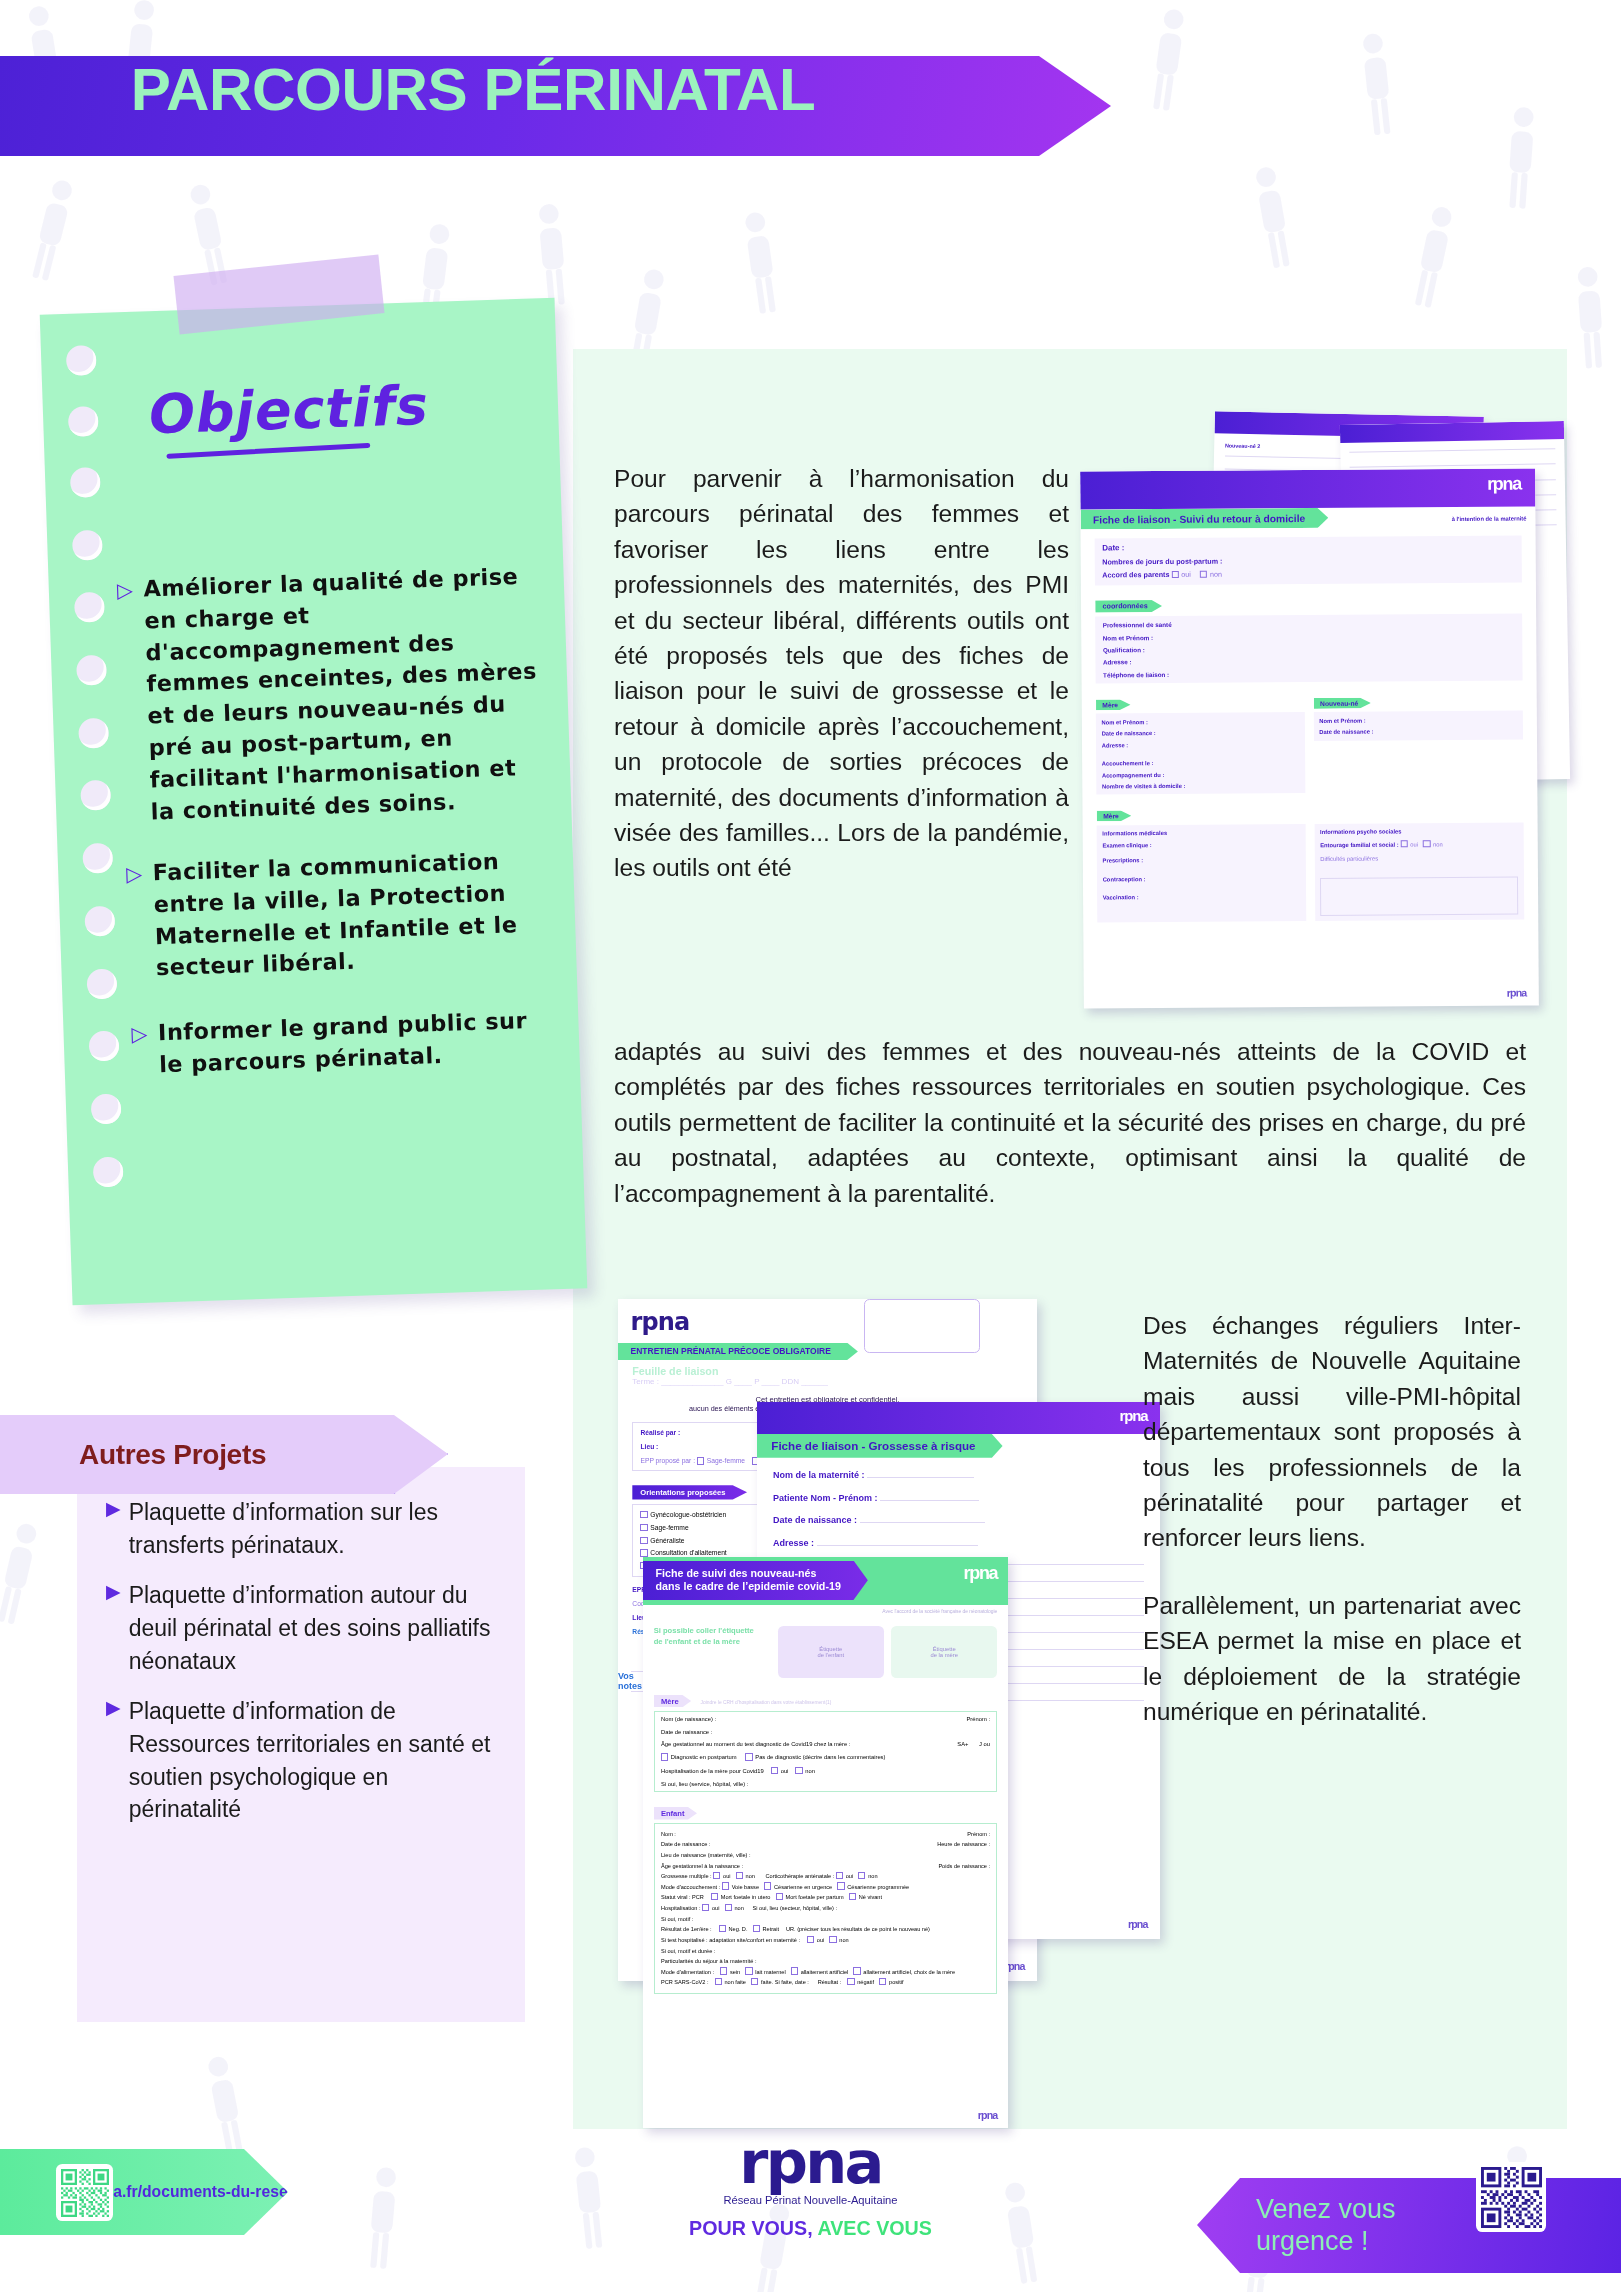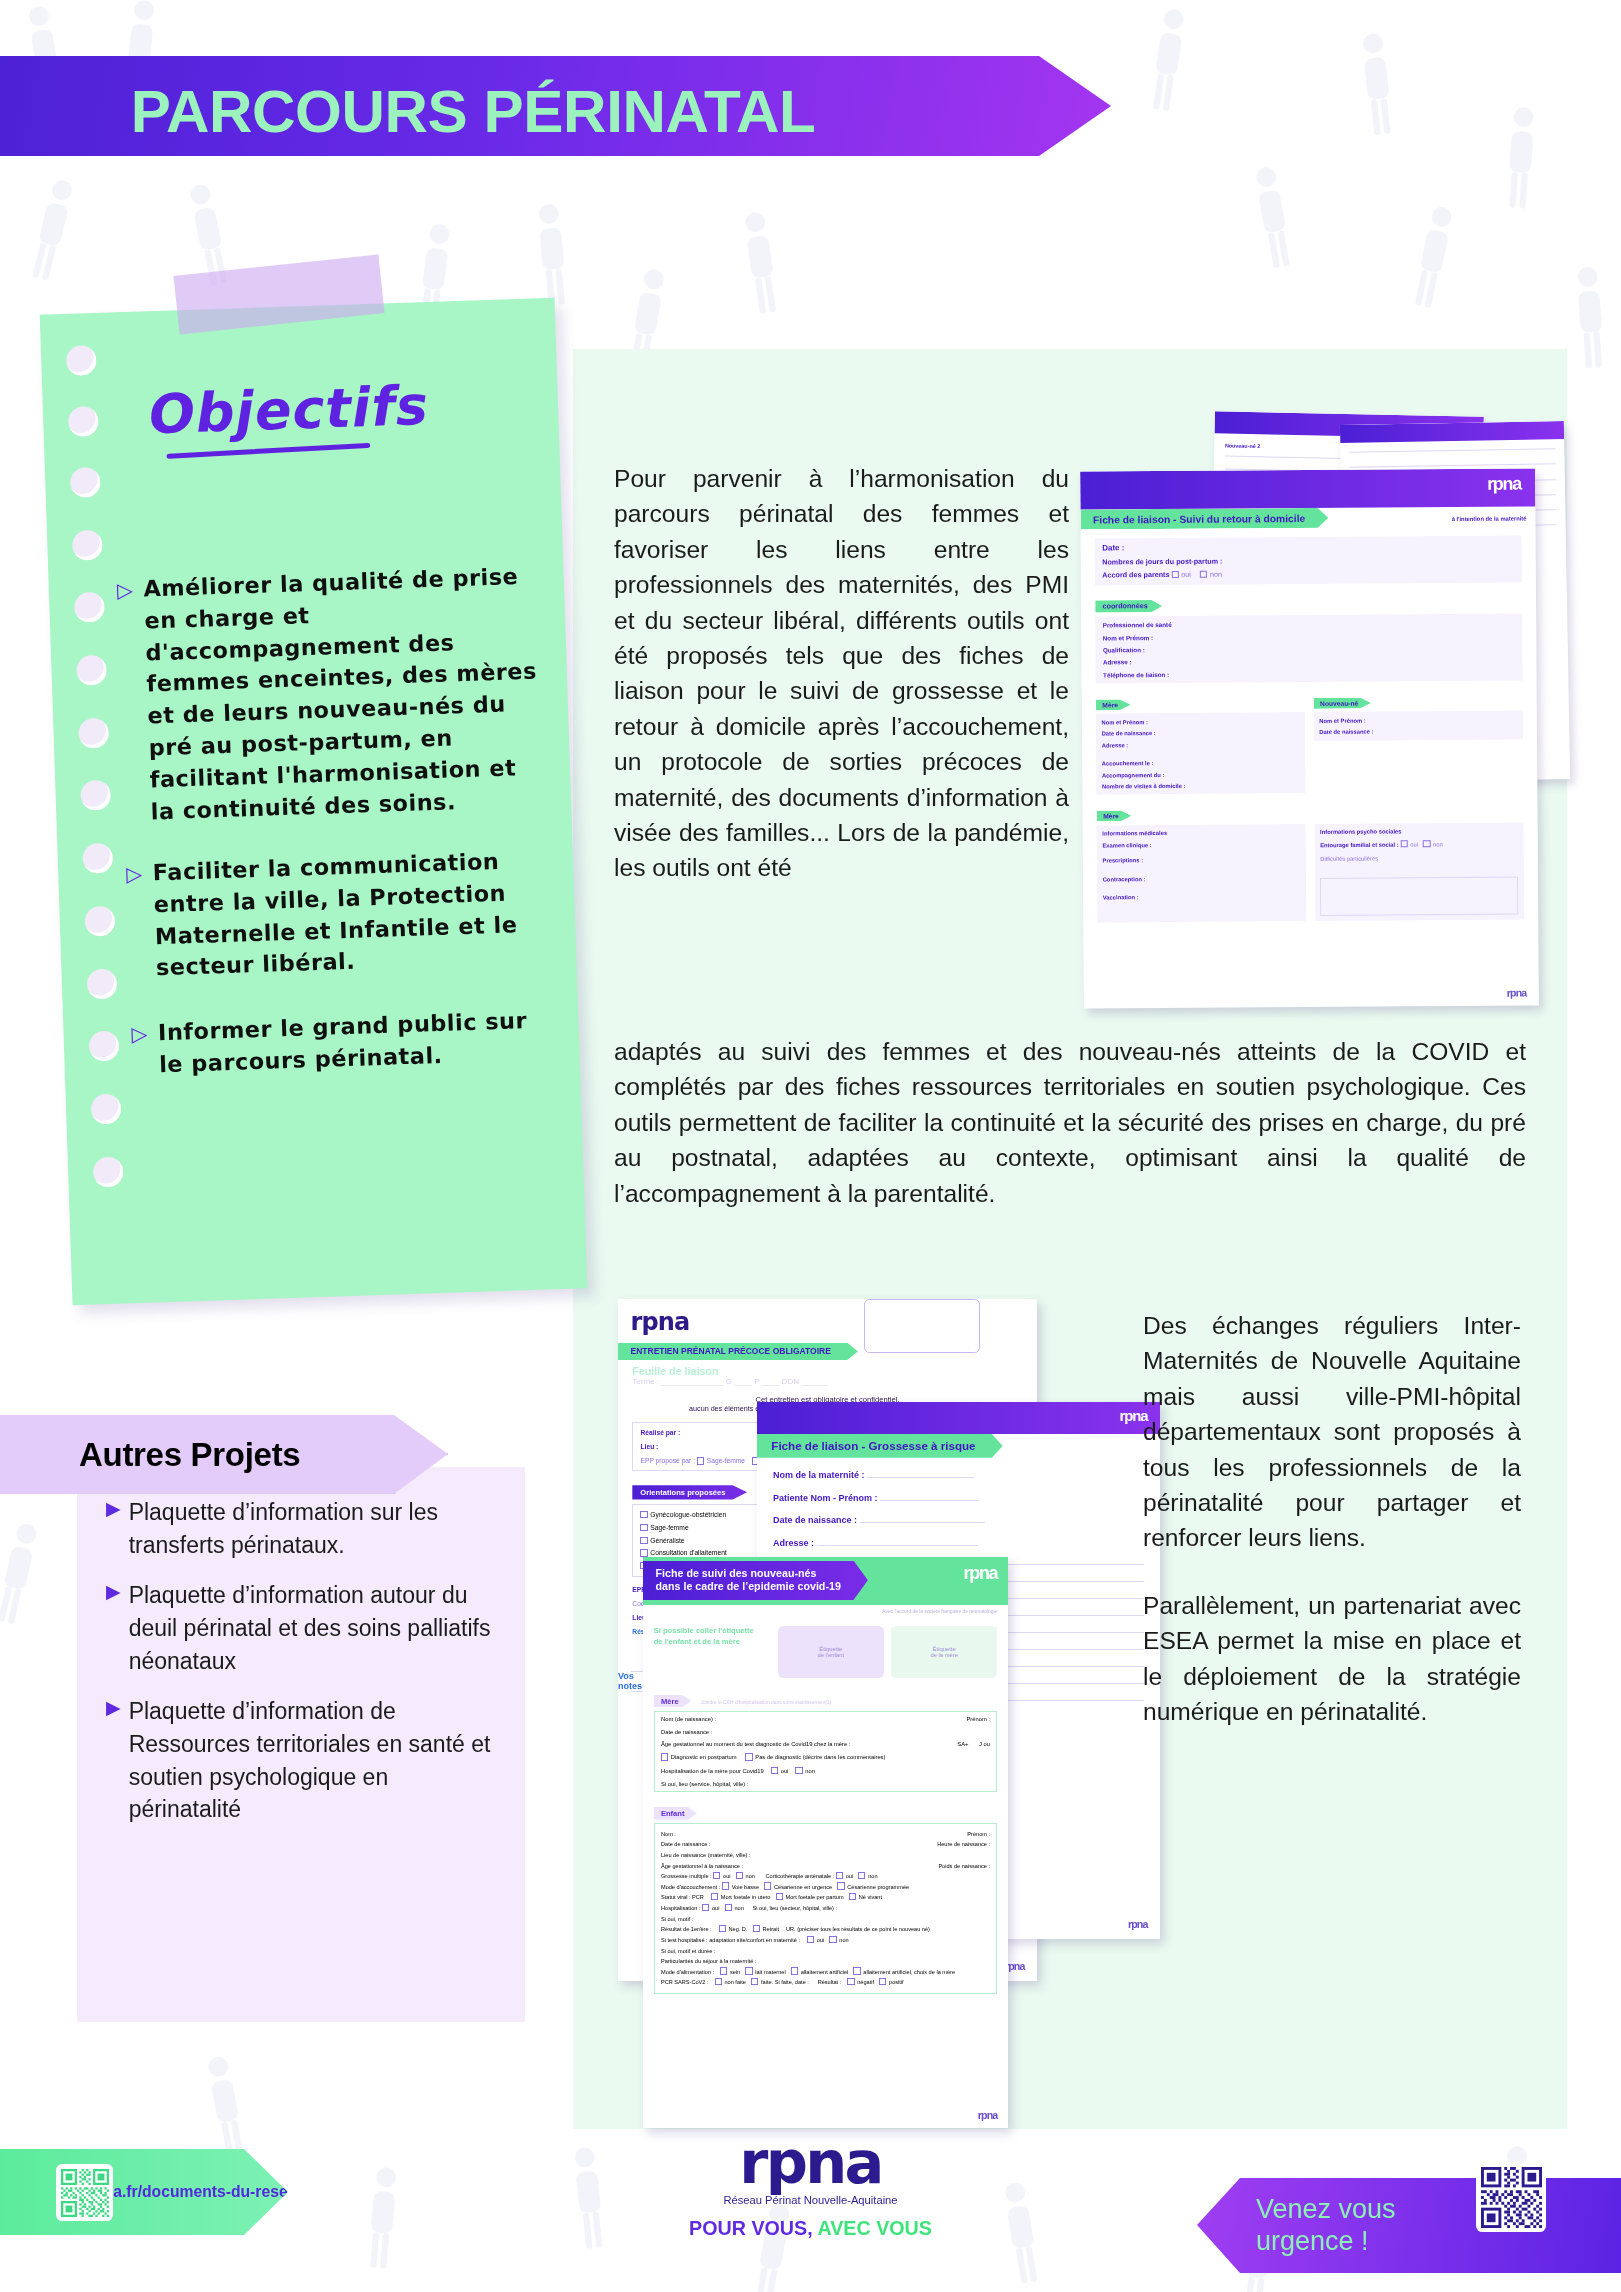--- a/index.html
+++ b/index.html
@@ -24,21 +24,21 @@
   }
 
   
   #header-banner {
     position: absolute; left: 0; top: 56px;
     width: 1111px; height: 112px;
     background: linear-gradient(100deg, #4d21d6 0%, #6a2ae8 45%, #a435f0 100%);
     border-radius: 0 0 0 0;
     filter: drop-shadow(2.7px 5.4px 5.4px rgba(60,20,120,.18));
     clip-path: polygon(0 0, 1039px 0, 1111px 50px, 1039px 100px, 0 100px);
-    display: flex; align-items: center;
+    display: flex; 
   }
   #header-title {
     color: #9cf2bd;
     font-size: 59px;
     font-weight: 700;
     letter-spacing: -0.4px;
     padding-left: 136px;
     font-family: "Liberation Sans", sans-serif;
     transform: scaleX(1.02);
   }
@@ -138,22 +138,22 @@
   #autres-projets-banner {
     position: absolute; left: 0; top: 1415px;
     width: 448px; height: 79px;
     background: #e4ccfa;
     border-radius: 0 7.2px 7.2px 0;
     clip-path: polygon(0 0, 394px 0, 448px 39px, 394px 79px, 0 79px);
     box-shadow: 0 4.5px 0 #5f2ae0;
     display: flex; align-items: center;
   }
   #autres-projets-title {
-    color: #000000;
-    font-size: 33px;
+    color: #7f1d1d;
+    font-size: 28px;
     font-weight: 700;
     padding-left: 79px;
     letter-spacing: -0.3px;
   }
   #autres-projets-box {
     position: absolute; left: 77px; top: 1467px;
     width: 448px; height: 555px;
     background: #f5ebfd;
   }
   #autres-projets-list {

